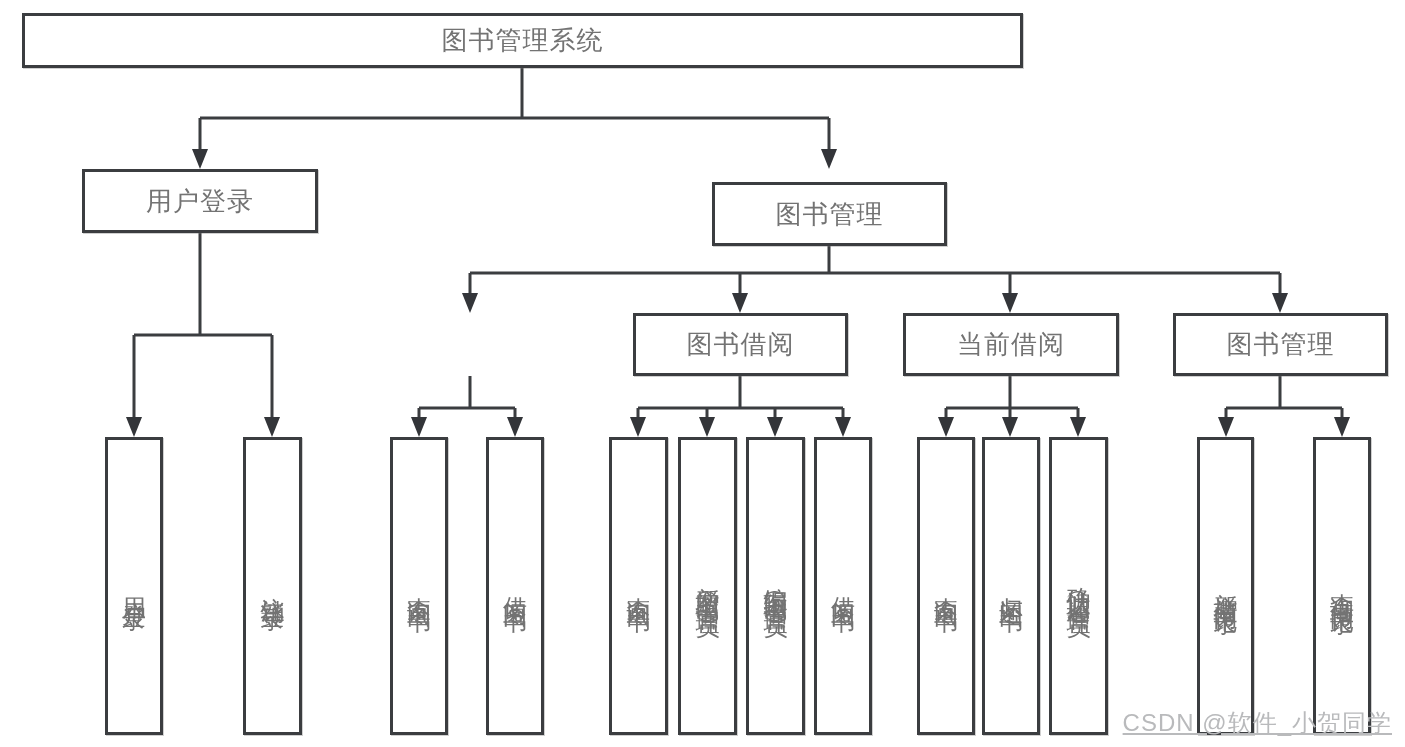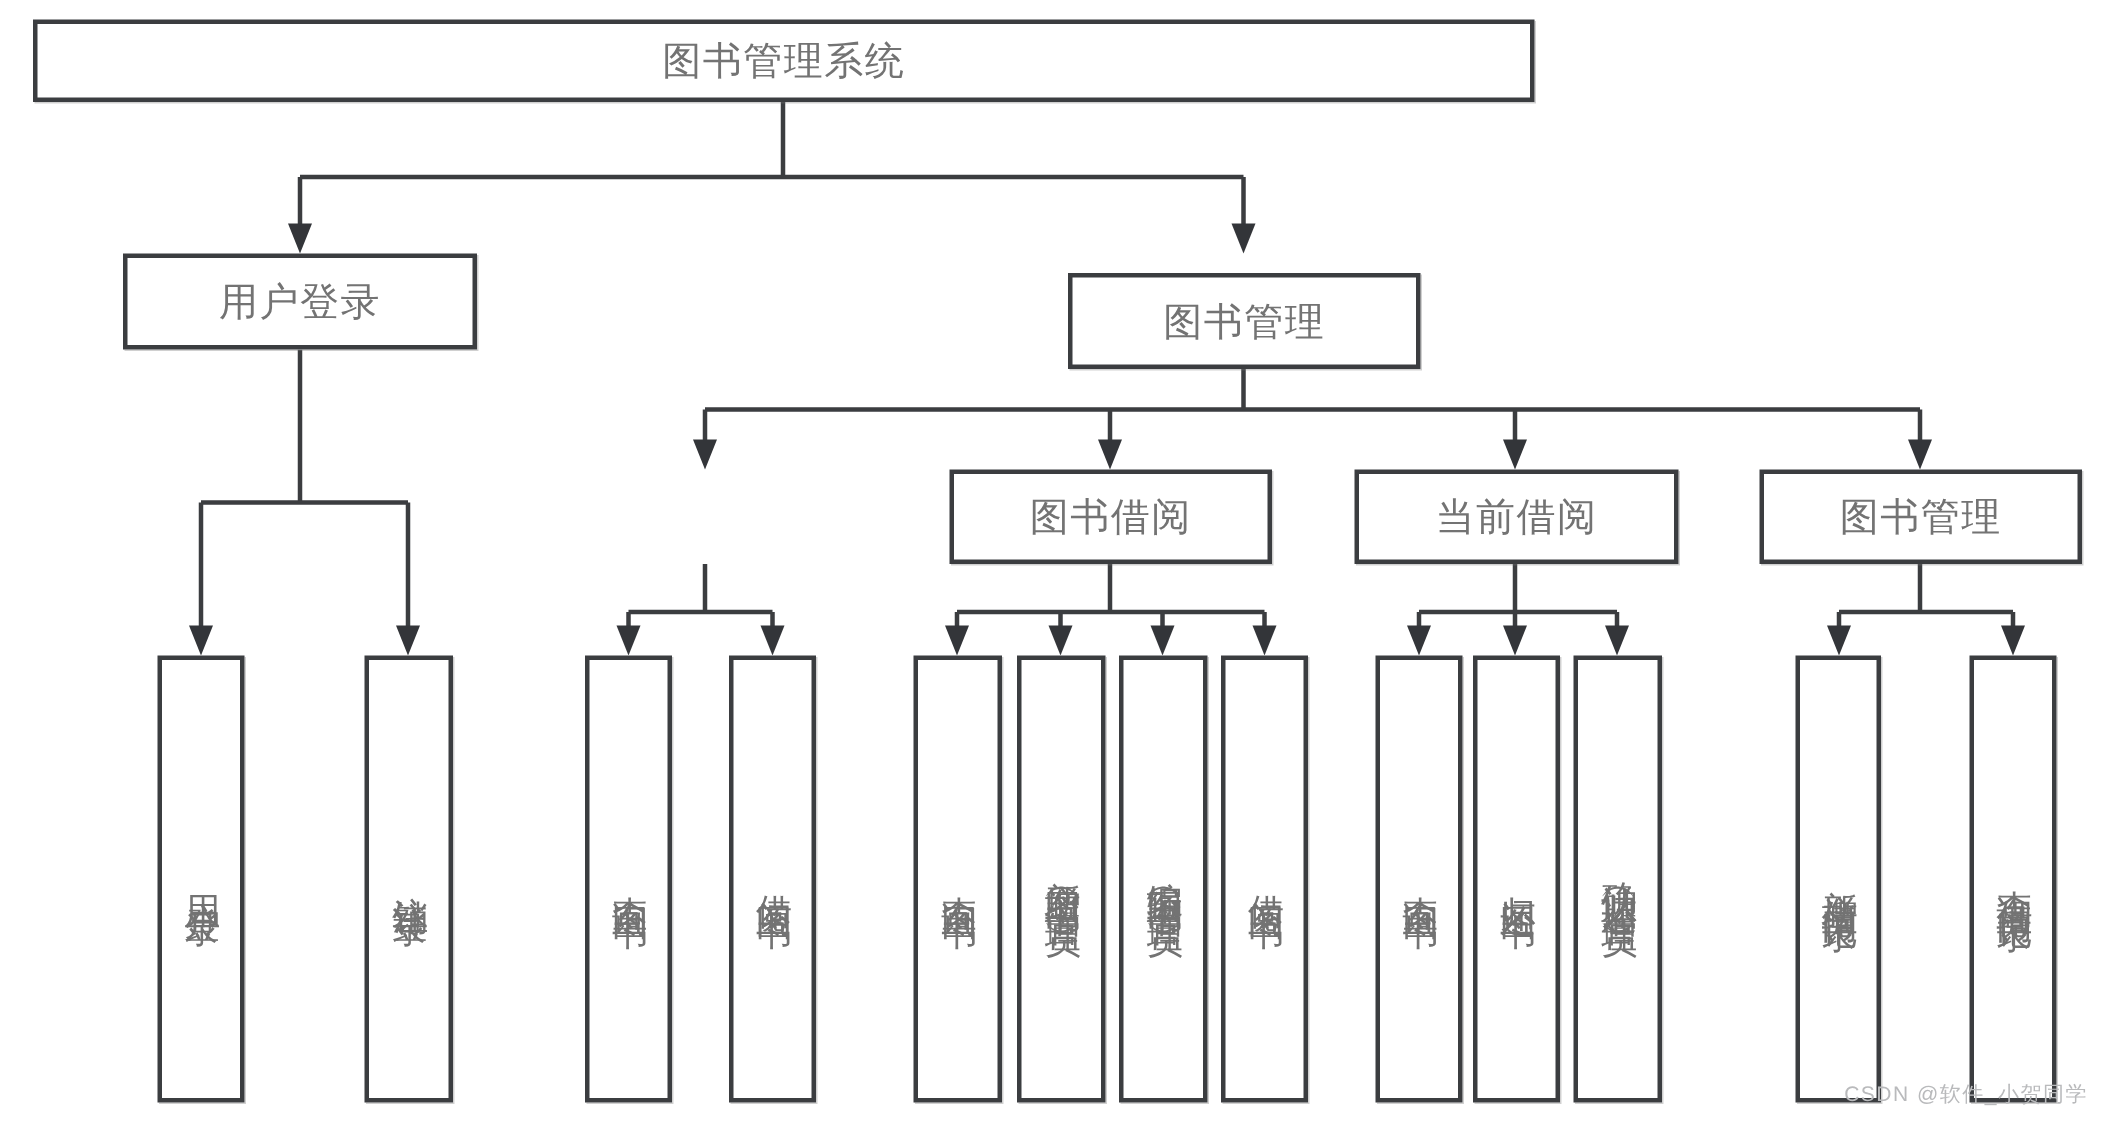--- a/index.html
+++ b/index.html
@@ -20,21 +20,21 @@
     box-shadow:1px 1px 0 rgba(120,120,120,0.35);
   }
   .node.h span{font-size:26px;letter-spacing:1px;white-space:nowrap;}
   .node.v span{
     writing-mode:vertical-rl;
     font-size:24px;letter-spacing:4px;line-height:1;
     white-space:nowrap;
   }
   .watermark{
     position:absolute;right:13px;bottom:8px;
-    font-size:14px;color:#b9babc;letter-spacing:1px;white-space:nowrap;
+    font-size:24px;color:#b9babc;letter-spacing:1px;white-space:nowrap;text-decoration:underline;
   }
 </style>
 </head>
 <body>
 
 <div class="canvas">
 
   <svg class="edges" viewBox="0 0 1405 747">
 
     <g>

